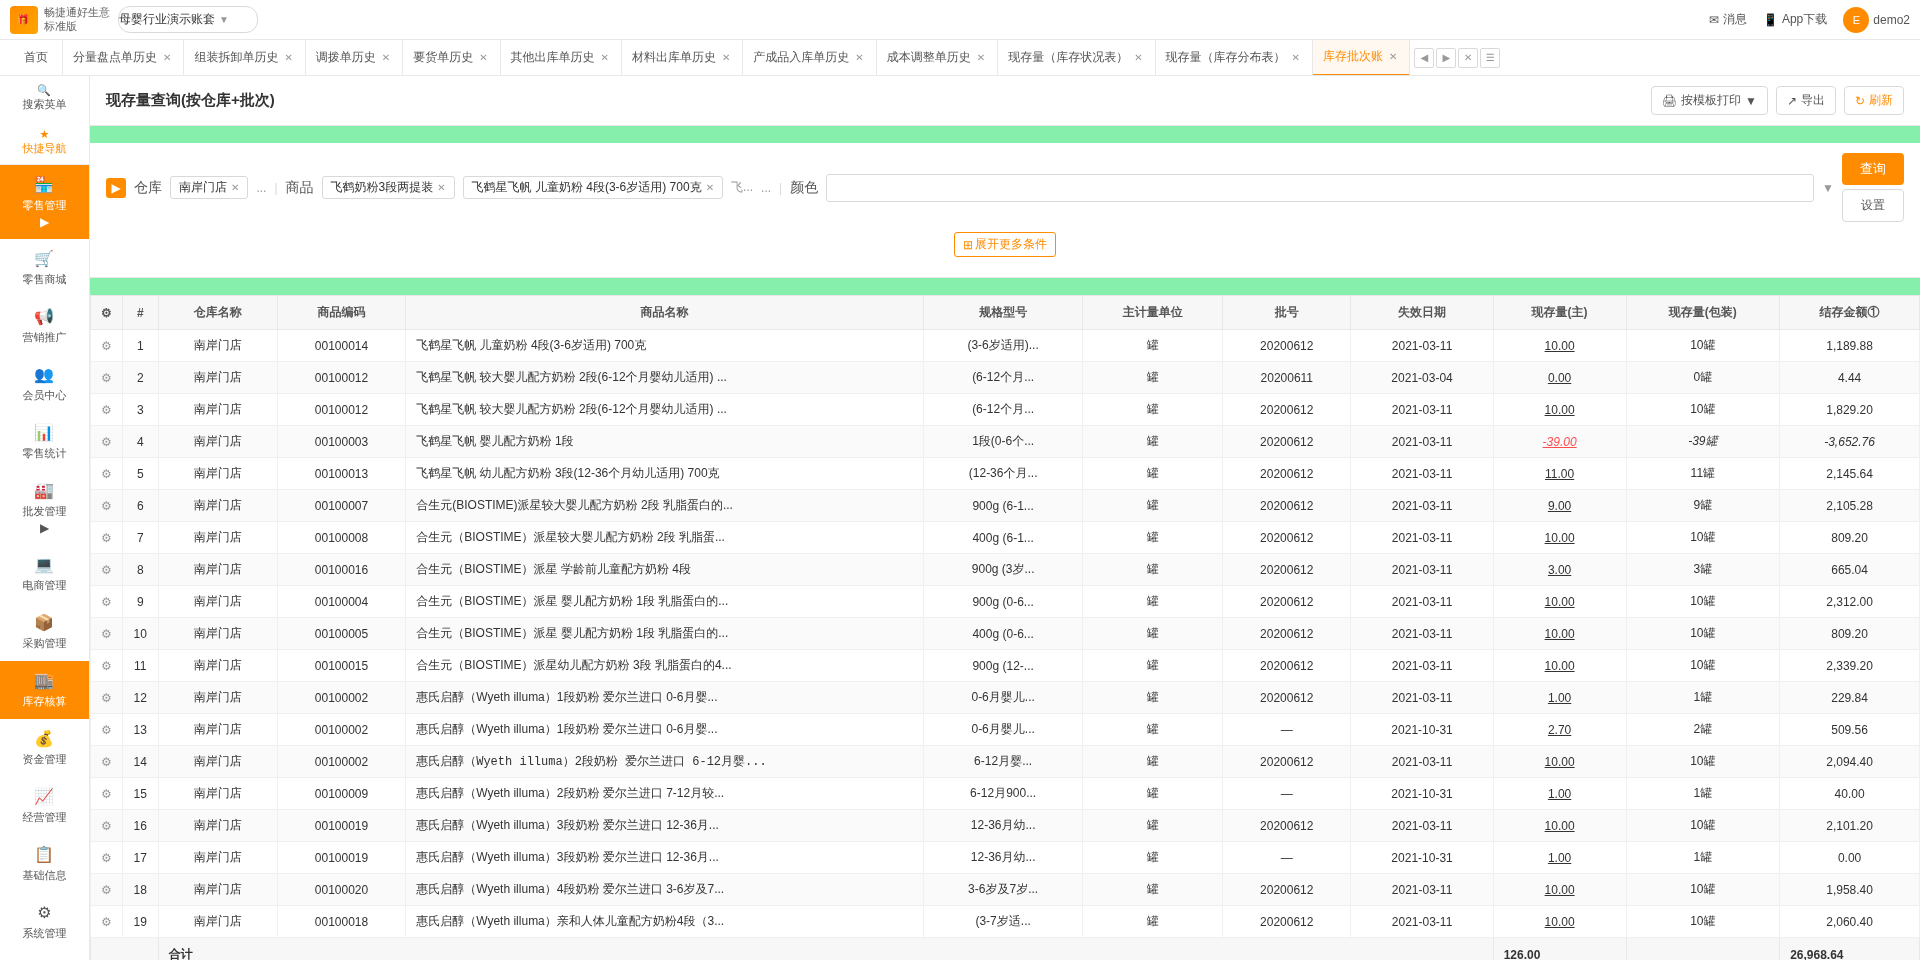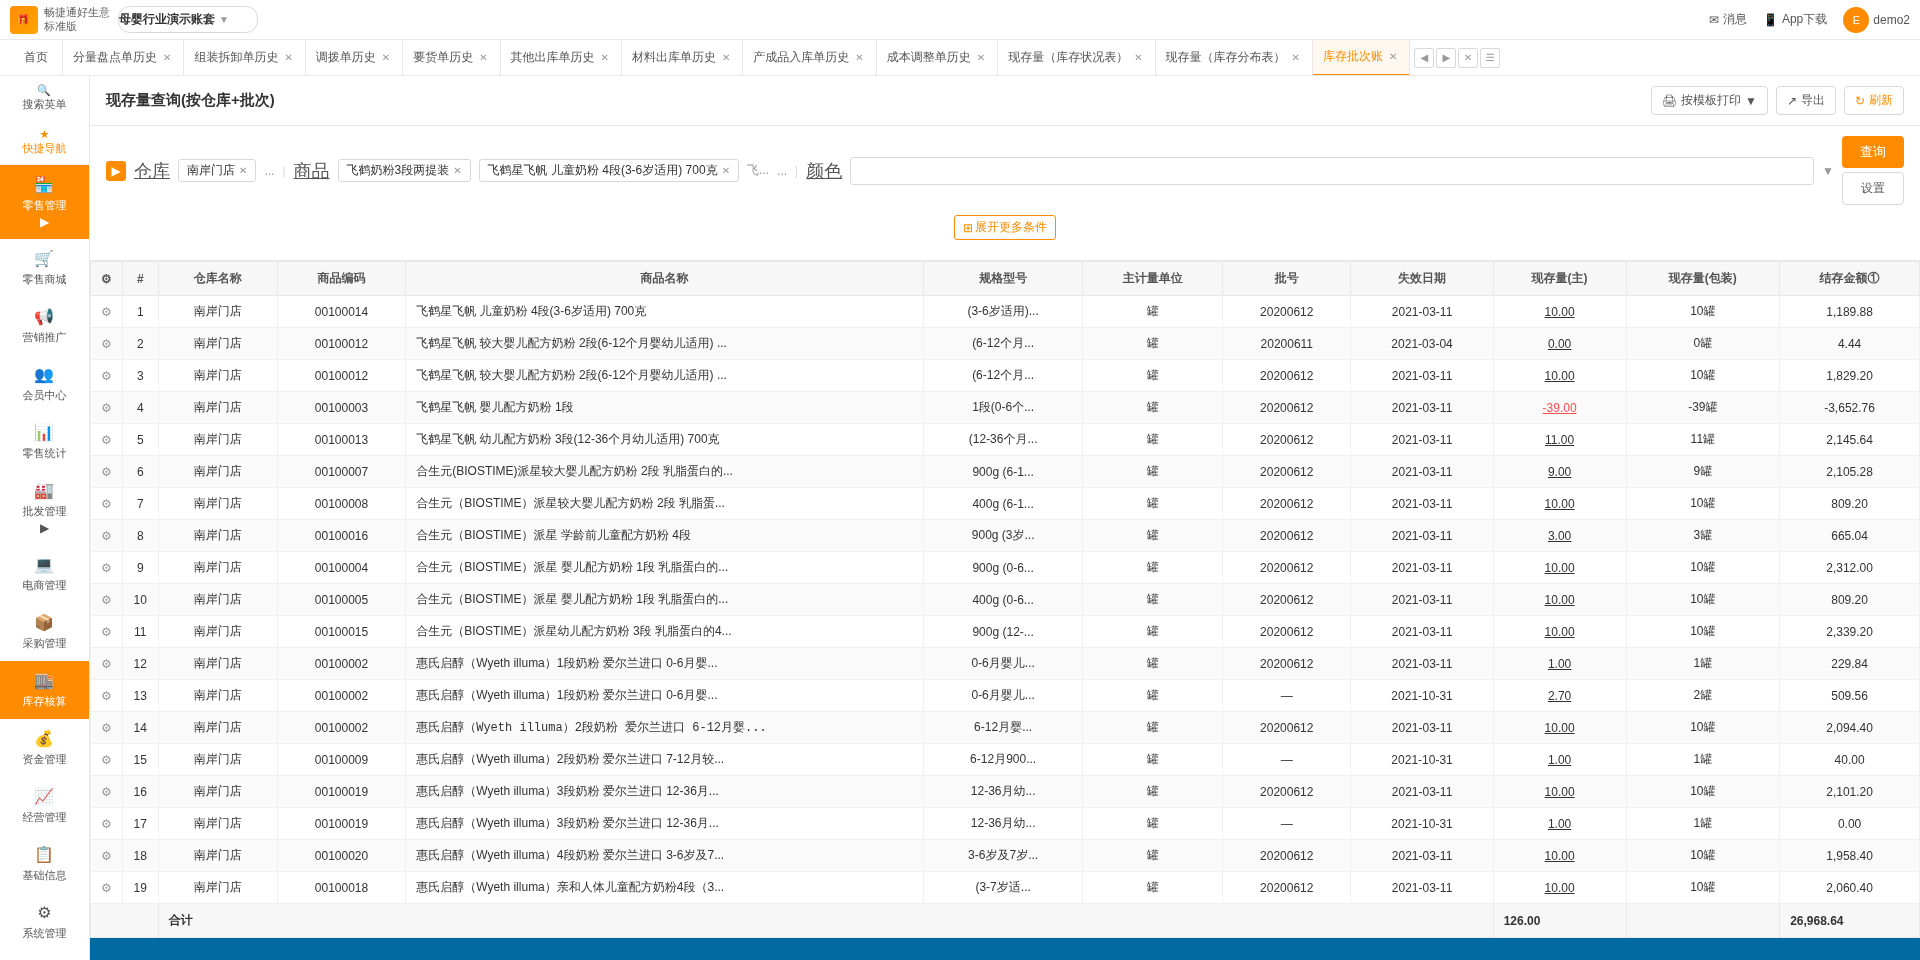--- a/index.html
+++ b/index.html
@@ -4,21 +4,21 @@
   <style>
     * { box-sizing: border-box; margin: 0; padding: 0; }
     body { font-family: 'Microsoft YaHei', Arial, sans-serif; font-size: 12px; background: #f5f5f5; color: #333; overflow: hidden; }
     
     
     .top-bar { height: 40px; background: #fff; display: flex; align-items: center; justify-content: space-between; padding: 0 10px; border-bottom: 1px solid #e8e8e8; }
     .top-bar-left { display: flex; align-items: center; gap: 8px; }
     .logo-area { display: flex; align-items: center; gap: 6px; }
     .logo-icon { width: 28px; height: 28px; background: linear-gradient(135deg, #ff8c00, #ffa500); border-radius: 4px; display: flex; align-items: center; justify-content: center; color: white; font-size: 10px; font-weight: bold; }
     .logo-text { font-size: 11px; color: #666; line-height: 1.2; }
-    .dropdown-select { display: flex; align-items: center; gap: 4px; padding: 4px 0; border: 1px solid #d9d9d9; border-radius: 12px; cursor: pointer; font-size: 12px; color: #333; background: #fff; min-width: 140px; font-weight: bold; }
+    .dropdown-select { display: flex; align-items: center; gap: 4px; padding: 4px 0; border: 1px solid #d9d9d9; border-radius: 12px; cursor: pointer; font-size: 12px; color: #333; background: #fff; min-width: 140px; }
     .top-bar-right { display: flex; align-items: center; gap: 16px; }
     .top-bar-item { display: flex; align-items: center; gap: 4px; cursor: pointer; color: #555; font-size: 12px; }
     .avatar { width: 26px; height: 26px; border-radius: 50%; background: #ff8c00; display: flex; align-items: center; justify-content: center; color: white; font-size: 11px; }
     
     
     .tab-bar { height: 36px; background: #fff; display: flex; align-items: center; padding: 0 10px; border-bottom: 1px solid #e8e8e8; overflow-x: auto; gap: 0; }
     .tab-bar::-webkit-scrollbar { height: 3px; }
     .tab-item { display: flex; align-items: center; gap: 4px; padding: 0 10px; height: 36px; white-space: nowrap; cursor: pointer; font-size: 12px; color: #555; border-right: 1px solid #e8e8e8; position: relative; flex-shrink: 0; }
     .tab-item.active { color: #ff8c00; border-bottom: 2px solid #ff8c00; background: #fff8f0; }
     .tab-close { color: #999; font-size: 10px; cursor: pointer; padding: 0 2px; }
@@ -33,52 +33,52 @@
     .sidebar { width: 90px; background: #fff; border-right: 1px solid #e8e8e8; display: flex; flex-direction: column; overflow-y: auto; flex-shrink: 0; }
     .sidebar::-webkit-scrollbar { width: 3px; }
     .sidebar-section { border-bottom: 1px solid #f0f0f0; }
     .sidebar-item { padding: 10px 4px; text-align: center; cursor: pointer; color: #555; font-size: 12px; display: flex; flex-direction: column; align-items: center; gap: 2px; }
     .sidebar-item.active { color: #fff; background: #ff8c00; }
     .sidebar-item .icon { font-size: 16px; }
     .sidebar-search { padding: 8px 4px; text-align: center; cursor: pointer; color: #555; font-size: 11px; }
     .sidebar-nav { padding: 8px 4px; text-align: center; cursor: pointer; color: #ff8c00; font-size: 11px; }
     
     
-    .content { flex: 1; overflow: hidden; display: flex; flex-direction: column; background: #0369a1; }
+    .content { flex: 1; overflow: hidden; display: flex; flex-direction: column; background: #86efac; gap: 17px; }
     
     
     .page-header { background: #fff; padding: 10px 16px; display: flex; align-items: center; justify-content: space-between; border-bottom: 1px solid #e8e8e8; }
     .page-title { font-size: 15px; font-weight: 600; color: #333; }
     .header-actions { display: flex; align-items: center; gap: 8px; }
     .btn-print { display: flex; align-items: center; gap: 4px; padding: 5px 10px; border: 1px solid #d9d9d9; border-radius: 4px; cursor: pointer; font-size: 12px; color: #555; background: #fff; }
     .btn-export { display: flex; align-items: center; gap: 4px; padding: 5px 10px; border: 1px solid #d9d9d9; border-radius: 4px; cursor: pointer; font-size: 12px; color: #555; background: #fff; }
     .btn-refresh { display: flex; align-items: center; gap: 4px; padding: 5px 10px; border: 1px solid #d9d9d9; border-radius: 4px; cursor: pointer; font-size: 12px; color: #ff8c00; background: #fff; }
     
     
     .filter-area { background: #fff; padding: 10px 16px; border-bottom: 1px solid #e8e8e8; }
     .filter-row { display: flex; align-items: center; gap: 8px; flex-wrap: nowrap; }
-    .filter-label { color: #555; font-size: 18px; white-space: nowrap; flex-shrink: 0; text-decoration: underline; }
+    .filter-label { color: #555; font-size: 14px; white-space: nowrap; flex-shrink: 0; }
     .filter-tag { display: inline-flex; align-items: center; gap: 4px; padding: 2px 8px; background: #fff; border: 1px solid #d9d9d9; border-radius: 3px; font-size: 12px; color: #333; }
     .filter-tag .remove { cursor: pointer; color: #999; font-size: 10px; }
     .filter-more { color: #999; font-size: 12px; cursor: pointer; }
     .filter-sep { color: #d9d9d9; }
     .expand-more { display: flex; align-items: center; gap: 2px; color: #ff8c00; cursor: pointer; font-size: 12px; border: 1px solid #ff8c00; padding: 3px 8px; border-radius: 3px; margin: 6px auto; width: fit-content; }
     .btn-query { background: #ff8c00; color: #fff; border: none; padding: 7px 18px; border-radius: 4px; cursor: pointer; font-size: 13px; font-weight: 500; }
     .btn-settings { background: #fff; color: #555; border: 1px solid #d9d9d9; padding: 7px 12px; border-radius: 4px; cursor: pointer; font-size: 12px; }
     .filter-actions { display: flex; flex-direction: column; gap: 4px; margin-left: auto; }
     .expand-area { display: flex; justify-content: center; padding: 4px 0; }
     
     
     .table-wrap { flex: 1; overflow: auto; padding: 0; }
     .data-table { width: 100%; border-collapse: collapse; background: #fff; font-size: 12px; }
     .data-table thead th { background: #f7f7f7; padding: 8px 10px; text-align: center; border: 1px solid #e8e8e8; white-space: nowrap; color: #555; font-weight: 600; position: sticky; top: 0; z-index: 10; }
     .data-table tbody td { padding: 7px 10px; text-align: center; border: 1px solid #f0f0f0; color: #333; white-space: nowrap; }
     .data-table tbody tr:nth-child(even) td { background: #fafafa; }
     .text-left { text-align: left !important; }
-    .text-red { color: #ff4d4f; }
+    .text-red { color: #ff4d4f; font-style: italic; }
     .underline { text-decoration: underline; cursor: pointer; }
     .tfoot-row td { background: #f7f7f7 !important; font-weight: 600; padding: 8px 10px; border: 1px solid #e8e8e8; }
     .settings-icon-col { width: 30px; }
     .col-num { width: 36px; }
     .sidebar-label { font-size: 11px; margin-top: 2px; }
     .dropdown-arrow { color: #999; font-size: 10px; }
   </style>
 </head>
 <body>
 

